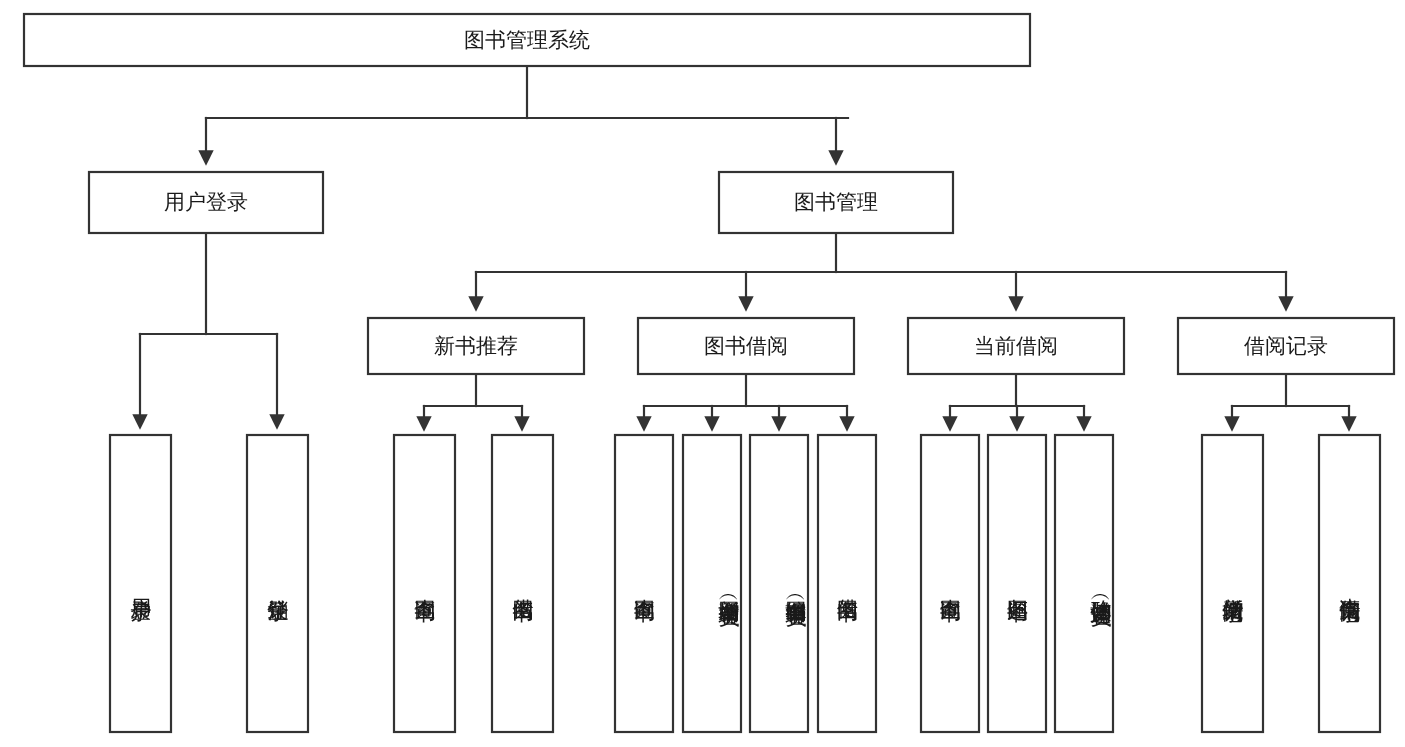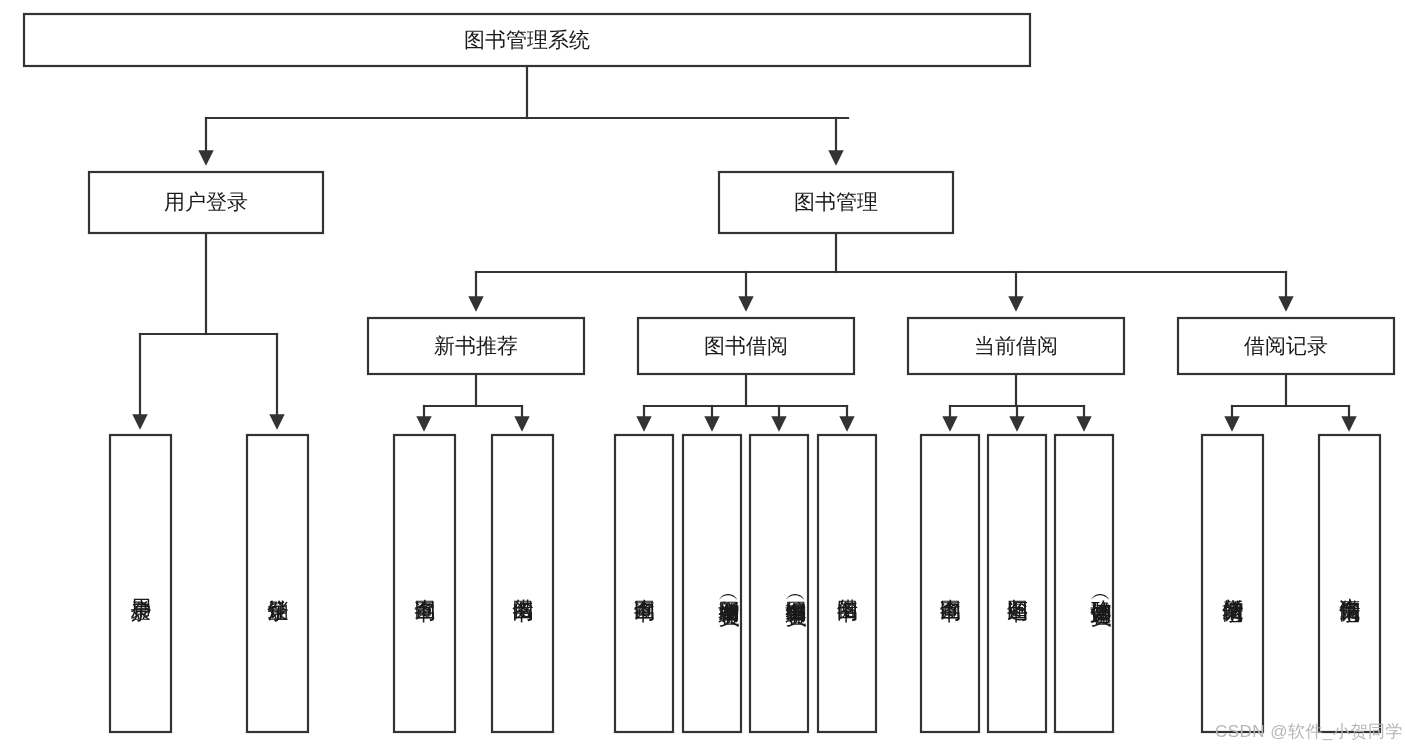--- a/index.html
+++ b/index.html
@@ -194,14 +194,13 @@
   <div class="leaf-label" style="left:609px; top:435px; width:58px; height:297px; display:flex; align-items:center; justify-content:center;">查询图书</div>
   <div class="leaf-label" style="left:677px; top:443px; width:58px; height:289px; display:flex; align-items:flex-start; justify-content:center;">新增图书（管理员）</div>
   <div class="leaf-label" style="left:744px; top:443px; width:58px; height:289px; display:flex; align-items:flex-start; justify-content:center;">编辑图书（管理员）</div>
   <div class="leaf-label" style="left:812px; top:435px; width:58px; height:297px; display:flex; align-items:center; justify-content:center;">借阅图书</div>
   <div class="leaf-label" style="left:915px; top:435px; width:58px; height:297px; display:flex; align-items:center; justify-content:center;">查询图书</div>
   <div class="leaf-label" style="left:982px; top:435px; width:58px; height:297px; display:flex; align-items:center; justify-content:center;">归还图书</div>
   <div class="leaf-label" style="left:1049px; top:443px; width:58px; height:289px; display:flex; align-items:flex-start; justify-content:center;">确认归还（管理员）</div>
   <div class="leaf-label" style="left:1196px; top:435px; width:61px; height:297px; display:flex; align-items:center; justify-content:center;">新增借阅记录</div>
   <div class="leaf-label" style="left:1313px; top:435px; width:61px; height:297px; display:flex; align-items:center; justify-content:center;">查询借阅记录</div>
 
-  <div class="watermark">CSDN @软件_小贺同学</div>
 </div>
 
 </body></html>

